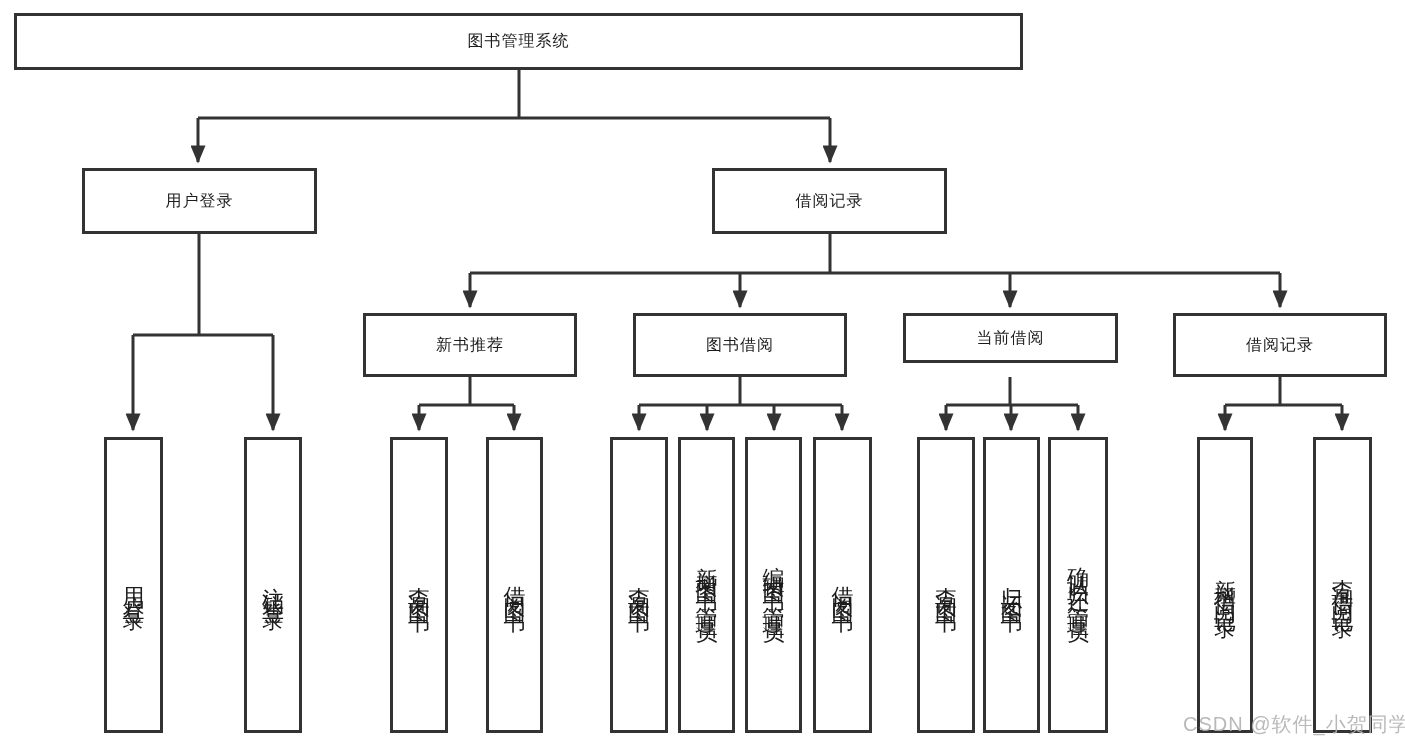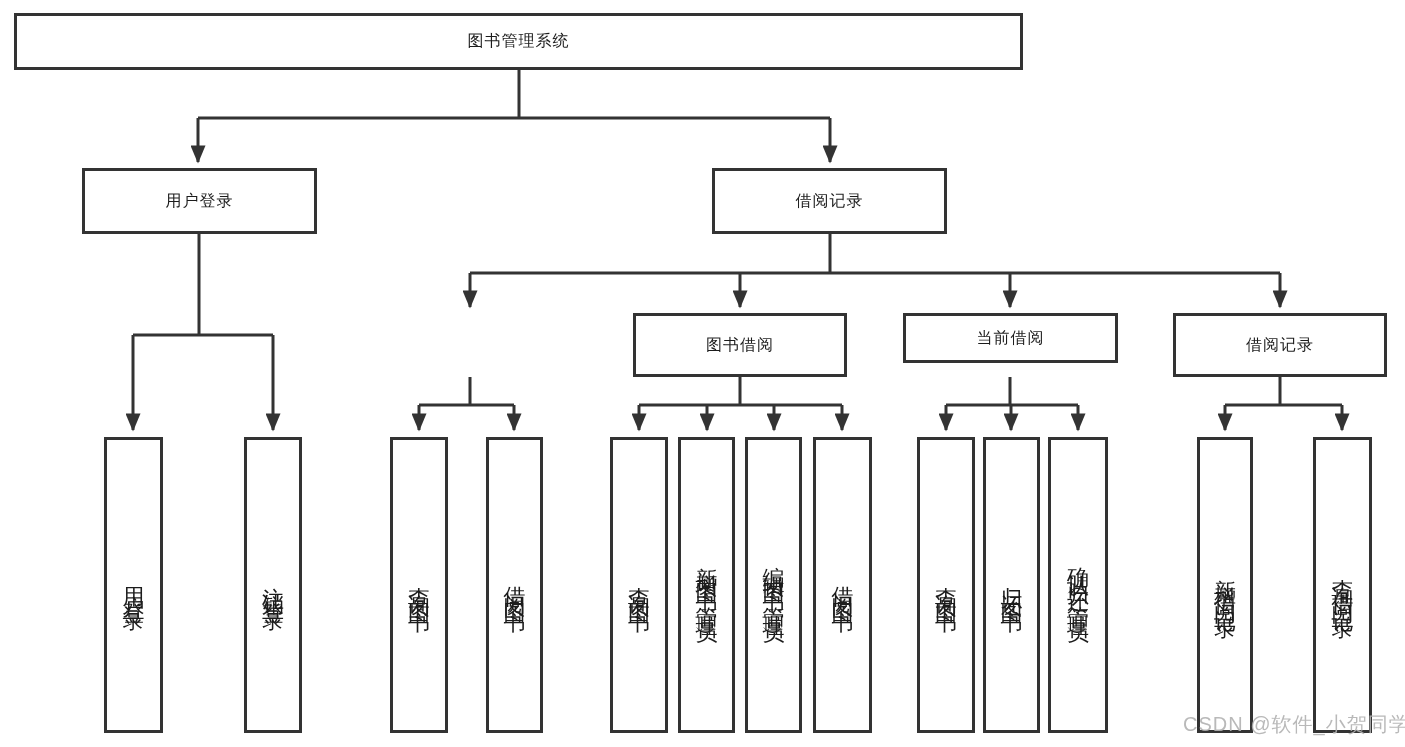--- a/index.html
+++ b/index.html
@@ -78,20 +78,21 @@
     <path class="ln" marker-end="url(#arw)" d="M1078 405 V430"></path>
     <path class="ln" marker-end="url(#arw)" d="M1225 405 V430"></path>
     <path class="ln" marker-end="url(#arw)" d="M1342 405 V430"></path>
   </svg>
 
   <div class="box h" style="left:14px;top:13px;width:1009px;height:57px">图书管理系统</div>
 
   <div class="box h" style="left:82px;top:168px;width:235px;height:66px">用户登录</div>
   <div class="box h" style="left:712px;top:168px;width:235px;height:66px">借阅记录</div>
 
+  <div class="box h" style="left:363px;top:313px;width:214px;height:64px">新书推荐</div>
   <div class="box h" style="left:633px;top:313px;width:214px;height:64px">图书借阅</div>
   <div class="box h" style="left:903px;top:313px;width:215px;height:50px">当前借阅</div>
   <div class="box h" style="left:1173px;top:313px;width:214px;height:64px">借阅记录</div>
 
   <div class="box v" style="left:104px;top:437px;width:59px;height:296px">用户登录</div>
   <div class="box v" style="left:244px;top:437px;width:58px;height:296px">注销登录</div>
 
   <div class="box v" style="left:390px;top:437px;width:58px;height:296px">查询图书</div>
   <div class="box v" style="left:486px;top:437px;width:57px;height:296px">借阅图书</div>
 

